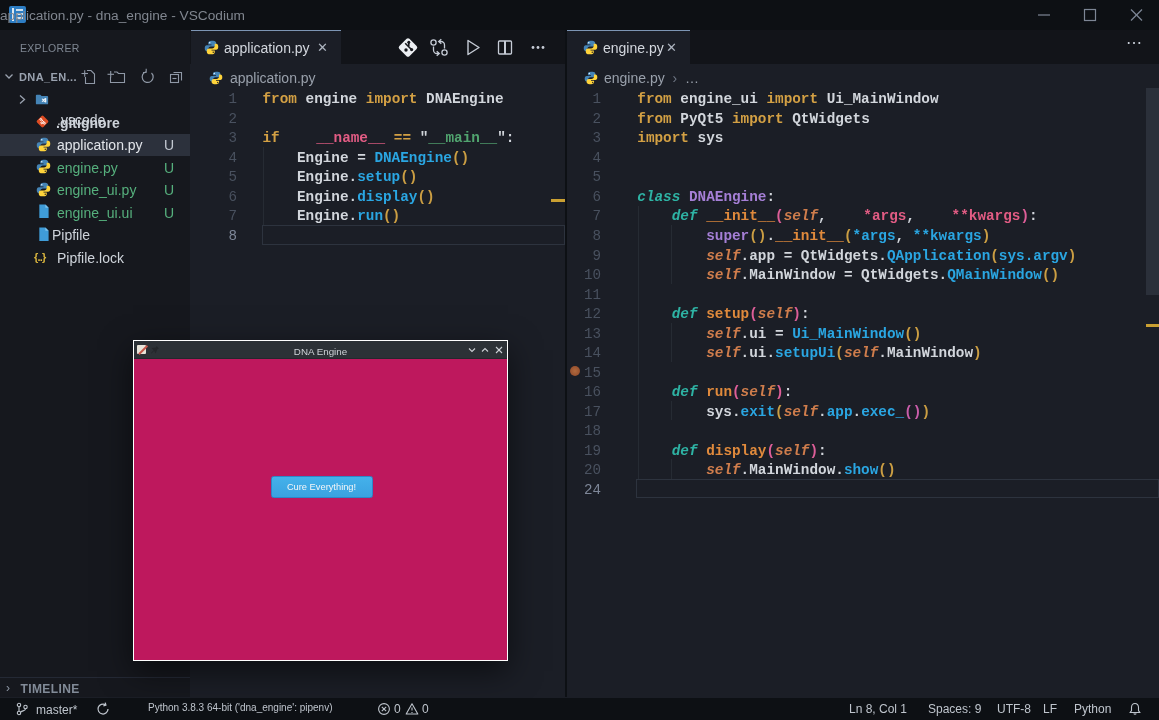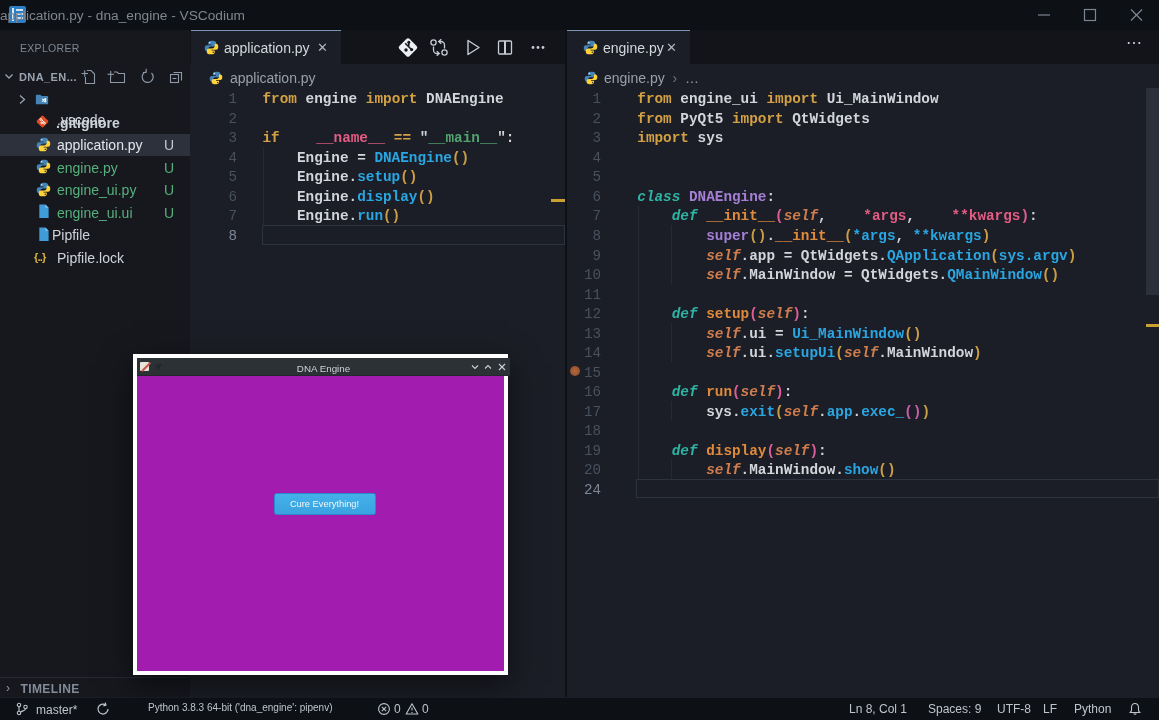--- a/index.html
+++ b/index.html
@@ -274,21 +274,21 @@
         <span class="sf">self</span>.ui = <span class="fn">Ui_MainWindow</span><span class="b1">()</span>
         <span class="sf">self</span>.ui.<span class="fn">setupUi</span><span class="b1">(</span><span class="sf">self</span>.MainWindow<span class="b1">)</span>
 
     <span class="kw">def</span> <span class="dn">run</span><span class="pb">(</span><span class="sf">self</span><span class="pb">)</span>:
         sys.<span class="fn">exit</span><span class="b1">(</span><span class="sf">self</span>.<span class="fn">app</span>.<span class="fn">exec_</span><span class="b2">()</span><span class="b1">)</span>
 
     <span class="kw">def</span> <span class="dn">display</span><span class="pb">(</span><span class="sf">self</span><span class="pb">)</span>:
         <span class="sf">self</span>.MainWindow.<span class="fn">show</span><span class="b1">()</span></div>
 </div>
 
-<div class="abs" id="dnawin" style="left:133px;top:354px;width:375px;height:321px;background:#a21caf;border:4px solid #ffffff;box-shadow:0 10px 30px rgba(0,0,0,0.55);">
+<div class="abs" id="dnawin" style="left:133px;top:340px;width:375px;height:321px;background:#be185d;border:1px solid #ffffff;box-shadow:0 10px 30px rgba(0,0,0,0.55);">
   <div class="abs" style="left:0;top:0;width:373px;height:18px;background:#2c3136;border-bottom:1px solid #24282d;"></div>
   <div class="abs" style="left:3px;top:4px;width:9px;height:9px;background:#e8e4da;border-radius:1px;">
     <div class="abs" style="left:0px;top:3.5px;width:12px;height:1.6px;background:#c4574a;transform:rotate(-45deg);"></div>
   </div>
   <svg class="abs" style="left:16px;top:4px;" width="10" height="10" viewBox="0 0 10 10">
     <path d="M6.5 1 L9 3.5 L7.5 4 L5.5 8.5 L4.2 5.8 L1.5 8.5 L1 8 L3.7 5.3 L1.5 3 L6 2.5 Z" fill="#23262a"></path>
   </svg>
   <div class="abs" style="left:0;top:4.5px;width:373px;text-align:center;font-size:9.8px;color:#ced2d7;">DNA Engine</div>
   <svg class="abs" style="left:334px;top:5px;" width="36" height="9" viewBox="0 0 36 9">
     <g stroke="#ccd0d5" stroke-width="1.1" fill="none">

